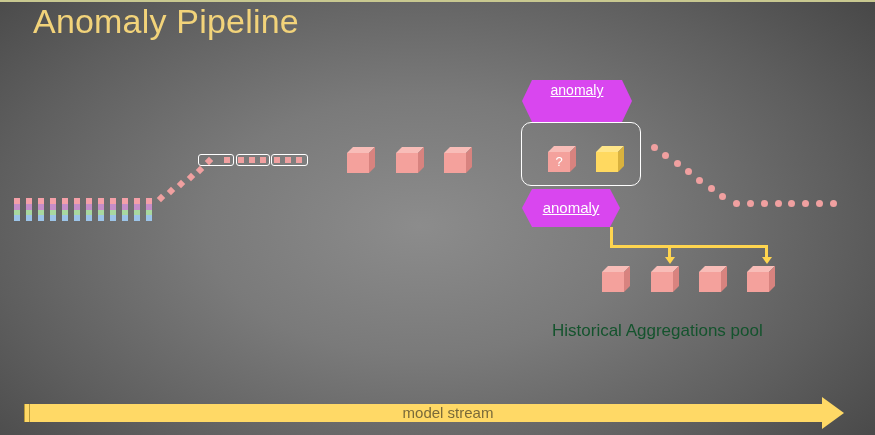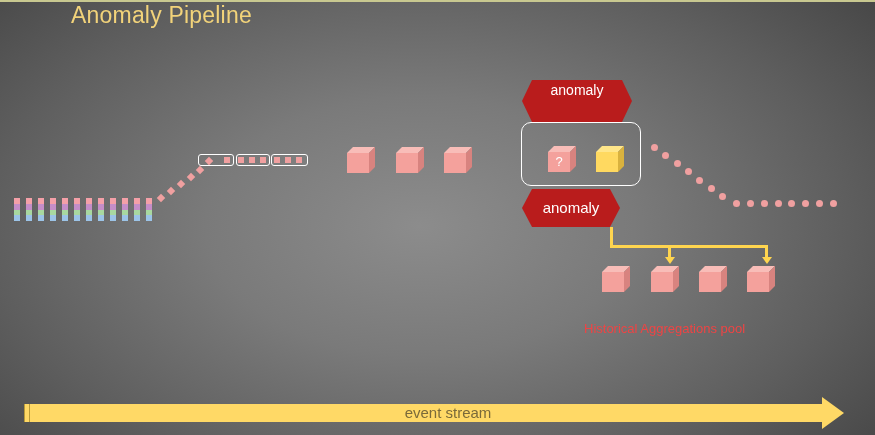--- a/index.html
+++ b/index.html
@@ -1,45 +1,45 @@
 <!DOCTYPE html>
 <html><head>
 <meta charset="utf-8">
 <style>
   html,body{margin:0;padding:0;}
   body{width:875px;height:435px;overflow:hidden;position:relative;
     font-family:"Liberation Sans",sans-serif;
     background:radial-gradient(ellipse 70% 85% at 48% 52%, #8c8c8c 0%, #7a7a7a 35%, #5e5e5e 70%, #444 100%);}
   .topline{position:absolute;left:0;top:0;width:875px;height:2px;background:#c8c890;}
-  .title{position:absolute;left:33px;top:2px;font-size:23px;color:#f2d37a;letter-spacing:0.2px;margin-left:38px;}
+  .title{position:absolute;left:33px;top:2px;font-size:34px;color:#f2d37a;letter-spacing:0.2px;}
   
   .evt{position:absolute;width:6px;height:23px;}
   .evt span{display:block;width:6px;height:5.75px;}
   .sq{position:absolute;width:6px;height:6px;background:#f0a0a0;}
   .dsq{position:absolute;width:6px;height:6px;background:#f0a0a0;transform:rotate(45deg);}
   .frame{position:absolute;border:1.5px solid #fff;border-radius:3px;height:10px;}
   
   .cube{position:absolute;width:28px;height:26px;}
   .cube .front{position:absolute;left:0;bottom:0;width:22px;height:20px;}
   .cube .top{position:absolute;left:0;top:0;width:28px;height:6px;clip-path:polygon(6px 0,28px 0,22px 6px,0 6px);}
   .cube .side{position:absolute;right:0;top:0;width:6px;height:26px;clip-path:polygon(6px 0,6px 20px,0 26px,0 6px);}
   .pink .front{background:#f4a19c;}
   .pink .top{background:#f8bdb8;}
   .pink .side{background:#d8837f;}
   .yellow .front{background:#ffd960;}
   .yellow .top{background:#ffe68a;}
   .yellow .side{background:#d9b23e;}
   .cube .q{position:absolute;left:0;bottom:0;width:22px;height:20px;color:#fff;font-size:13px;text-align:center;line-height:20px;}
-  .hex{position:absolute;background:#b91c1c;color:#fff;text-align:center;
-    clip-path:polygon(10px 0,calc(100% - 10px) 0,100% 50%,calc(100% - 10px) 100%,10px 100%,0 50%);}
+  .hex{position:absolute;background:#d946ef;color:#fff;text-align:center;
+    clip-path:polygon(10px 0,calc(100% - 10px) 0,100% 50%,calc(100% - 10px) 100%,10px 100%,0 50%);text-decoration:underline;}
   .box{position:absolute;border:1.5px solid #fff;border-radius:10px;}
   .dot{position:absolute;width:7px;height:7px;border-radius:50%;background:#f0a0a0;}
   .yl{position:absolute;background:#ffd54f;}
   .arrowhead{position:absolute;width:0;height:0;border-left:5px solid transparent;border-right:5px solid transparent;border-top:7px solid #ffd54f;}
-  .caption{position:absolute;left:584px;top:321px;font-size:13px;color:#ef4444;}
+  .caption{position:absolute;left:552px;top:321px;font-size:17px;color:#14532d;}
   .stream{position:absolute;left:24px;top:404px;width:800px;height:18px;background:#ffd966;}
   .stream-cap{position:absolute;left:24px;top:404px;width:4px;height:18px;border-right:1px solid #b89a3a;border-left:1px solid #b89a3a;background:#ffd966;}
   .stream-head{position:absolute;left:822px;top:397px;width:0;height:0;border-top:16px solid transparent;border-bottom:16px solid transparent;border-left:22px solid #ffd966;}
   .stream-label{position:absolute;left:24px;top:404px;width:872px;text-align:center;font-size:15px;line-height:18px;color:#7a6a3a;padding-left:0;}
 </style>
 </head>
 <body>
 
 <div class="topline"></div>
 <div class="title">Anomaly Pipeline</div>
@@ -228,14 +228,14 @@
       <div class="side"></div>
       <div class="front"></div>
     </div>
 </div>
 <div class="caption">Historical Aggregations pool</div>
 
 <div>
   <div class="stream"></div>
   <div class="stream-cap"></div>
   <div class="stream-head"></div>
-  <div class="stream-label" style="width:872px;left:24px;"><span style="position:relative;left:-12px">event stream</span></div>
+  <div class="stream-label" style="width:872px;left:24px;"><span style="position:relative;left:-12px">model stream</span></div>
 </div>
 
 </body></html>

